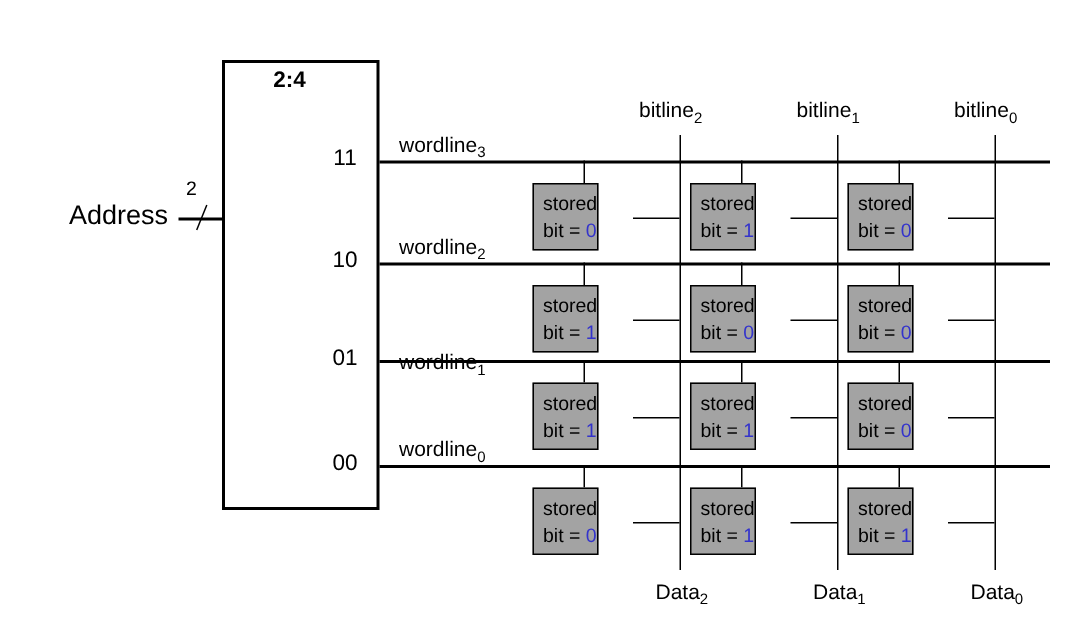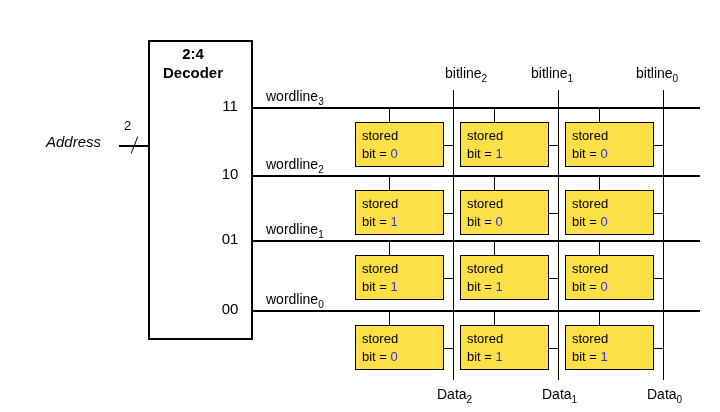--- a/index.html
+++ b/index.html
@@ -16,78 +16,77 @@
 
   
   .hline{position:absolute;height:0;border-top:2px solid #000;}
   .thin-h{position:absolute;height:0;border-top:1.5px solid #000;}
   .thin-v{position:absolute;width:0;border-left:1.5px solid #000;}
 
   
   .wl-label{position:absolute;font-size:14px;white-space:nowrap;}
   .bl-label{position:absolute;font-size:14px;white-space:nowrap;}
   .data-label{position:absolute;font-size:14px;white-space:nowrap;}
-  .addr-label{position:absolute;font-size:15px;white-space:nowrap;font-style:italic;}
+  .addr-label{position:absolute;font-size:18px;white-space:nowrap;}
   .busnum{position:absolute;font-size:13px;}
   sub{font-size:10px;}
 
   
-  .cell{position:absolute;width:89px;height:45px;border:1.5px solid #000;
-      background:#fde047;box-sizing:border-box;font-size:13px;line-height:18px;
+  .cell{position:absolute;width:44px;height:45px;border:1.5px solid #000;
+      background:#a3a3a3;box-sizing:border-box;font-size:13px;line-height:18px;
       padding:4px 0 0 6px;}
   .cell .bitval{color:#3333cc;}
 
   
   .watermark{position:absolute;font-size:17px;color:#d8d8d8;white-space:nowrap;
       letter-spacing:1px;}
 </style>
 </head>
 <body>
 
 <div id="stage">
 
   <div class="addr-label" style="left:46px;top:133px;">Address</div>
   <div class="hline" style="left:119px;top:145px;width:29px;"></div>
   <div class="thin-v" style="left:134px;top:136px;height:18px;transform:rotate(22deg);"></div>
   <div class="busnum" style="left:124px;top:118px;">2</div>
 
   <div class="decoder-box"></div>
   <div class="decoder-title">
     <div>2:4</div>
-    <div>Decoder</div>
   </div>
 
   <div class="dec-out" style="left:213px;top:97px;">11</div>
   <div class="dec-out" style="left:213px;top:165px;">10</div>
   <div class="dec-out" style="left:213px;top:230px;">01</div>
   <div class="dec-out" style="left:213px;top:300px;">00</div>
 
   <div class="hline" style="left:253px;top:107px;width:447px;"></div>
   <div class="hline" style="left:253px;top:175px;width:447px;"></div>
   <div class="hline" style="left:253px;top:240px;width:447px;"></div>
   <div class="hline" style="left:253px;top:310px;width:447px;"></div>
 
   <div class="wl-label" style="left:266px;top:88px;">
     <span>wordline</span><sub>3</sub>
   </div>
   <div class="wl-label" style="left:266px;top:156px;">
     <span>wordline</span><sub>2</sub>
   </div>
-  <div class="wl-label" style="left:266px;top:221px;">
+  <div class="wl-label" style="left:266px;top:233px;">
     <span>wordline</span><sub>1</sub>
   </div>
   <div class="wl-label" style="left:266px;top:291px;">
     <span>wordline</span><sub>0</sub>
   </div>
 
   <div class="thin-v" style="left:453px;top:90px;height:290px;"></div>
   <div class="thin-v" style="left:558px;top:90px;height:290px;"></div>
   <div class="thin-v" style="left:663px;top:90px;height:290px;"></div>
 
-  <div class="bl-label" style="left:426px;top:65px;margin-left:19px;">
+  <div class="bl-label" style="left:426px;top:65px;">
     <span>bitline</span><sub>2</sub>
   </div>
   <div class="bl-label" style="left:531px;top:65px;">
     <span>bitline</span><sub>1</sub>
   </div>
   <div class="bl-label" style="left:636px;top:65px;">
     <span>bitline</span><sub>0</sub>
   </div>
 
   <div class="data-label" style="left:437px;top:386px;">

